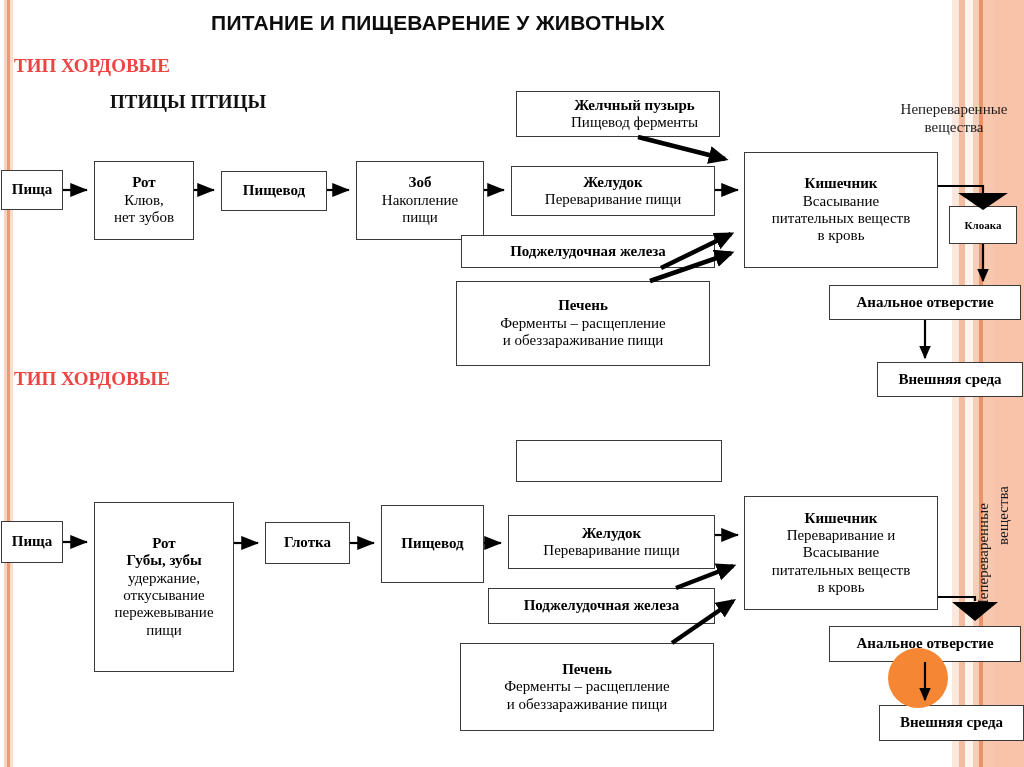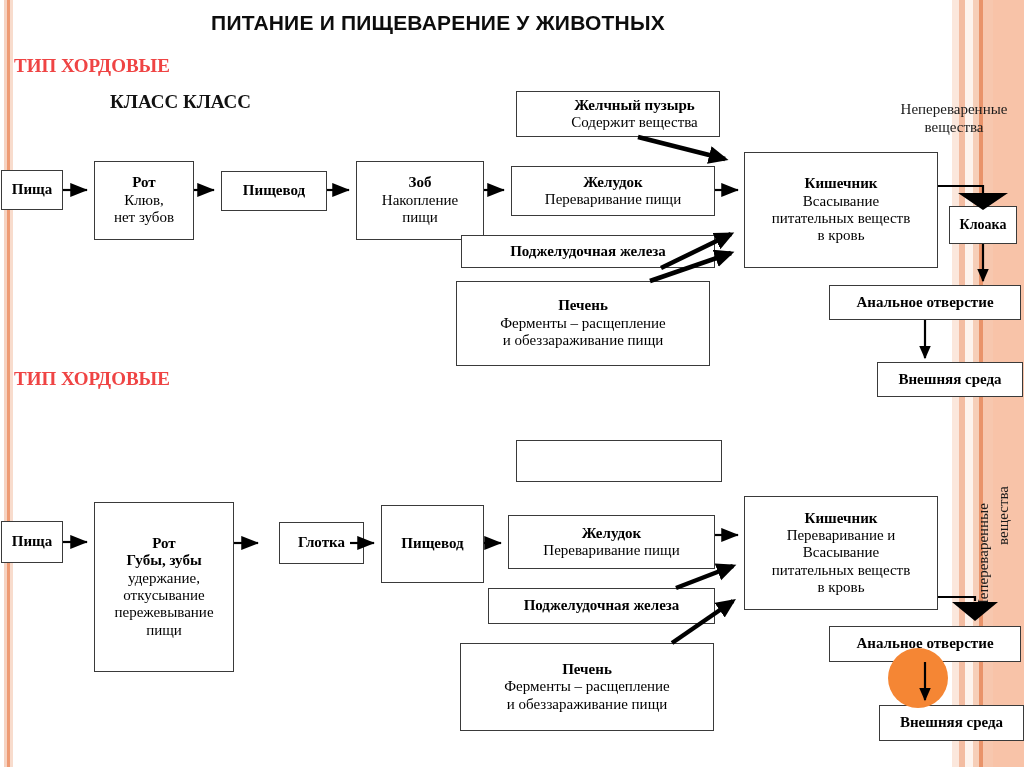--- a/index.html
+++ b/index.html
@@ -54,21 +54,21 @@
     flex-direction:column;
     align-items:center;
     justify-content:center;
     text-align:center;
     color:#000;
     line-height:1.16;
     padding:2px 3px;
   }
   .box .ttl{font-weight:bold;font-size:15px;}
   .box .sub{font-weight:normal;font-size:15px;}
-  .box.small .ttl{font-size:14px;}
+  .box.small .ttl{font-size:11px;}
   
   .freelabel{
     position:absolute;
     font-family:"Liberation Serif", serif;
     font-size:15px;
     color:#1a1a1a;
     text-align:center;
     line-height:1.2;
   }
   .vlabel{
@@ -99,21 +99,21 @@
   <div class="stripe" style="left:959px;width:6px;background:#F3BCA1;"></div>
   <div class="stripe" style="left:965px;width:8px;background:#FDF3ED;"></div>
   <div class="stripe" style="left:973px;width:6px;background:#F6CEB8;"></div>
   <div class="stripe" style="left:979px;width:4px;background:#E9936A;"></div>
   <div class="stripe" style="left:983px;width:10px;background:#F7C7AE;"></div>
   <div class="stripe" style="left:993px;width:31px;background:#F8C3A8;"></div>
 
   <div id="title">ПИТАНИЕ И ПИЩЕВАРЕНИЕ У ЖИВОТНЫХ</div>
 
   <div class="h-type" style="left:14px;top:55px;">ТИП ХОРДОВЫЕ</div>
-  <div class="h-class" style="left:110px;top:91px;">КЛАСС КЛАСС</div>
+  <div class="h-class" style="left:110px;top:91px;">ПТИЦЫ ПТИЦЫ</div>
 
   <div class="box" style="left:1px;top:170px;width:62px;height:40px;">
     <span class="ttl">Пища</span>
   </div>
 
   <div class="box" style="left:94px;top:161px;width:100px;height:79px;">
     <span class="ttl">Рот</span>
     <span class="sub ml">Клюв,<br>нет зубов</span>
   </div>
 
@@ -121,21 +121,21 @@
     <span class="ttl">Пищевод</span>
   </div>
 
   <div class="box" style="left:356px;top:161px;width:128px;height:79px;">
     <span class="ttl">Зоб</span>
     <span class="sub ml">Накопление<br>пищи</span>
   </div>
 
   <div class="box" style="left:516px;top:91px;width:204px;height:46px;padding-left:36px;">
     <span class="ttl">Желчный пузырь</span>
-    <span class="sub">Содержит вещества</span>
+    <span class="sub">Пищевод ферменты</span>
   </div>
 
   <div class="box" style="left:511px;top:166px;width:204px;height:50px;">
     <span class="ttl">Желудок</span>
     <span class="sub">Переваривание пищи</span>
   </div>
 
   <div class="box" style="left:461px;top:235px;width:254px;height:33px;">
     <span class="ttl">Поджелудочная железа</span>
   </div>
@@ -168,21 +168,21 @@
 
   <div class="box" style="left:1px;top:521px;width:62px;height:42px;">
     <span class="ttl">Пища</span>
   </div>
 
   <div class="box" style="left:94px;top:502px;width:140px;height:170px;">
     <span class="ttl ml">Рот<br>Губы, зубы</span>
     <span class="sub ml">удержание,<br>откусывание<br>пережевывание<br>пищи</span>
   </div>
 
-  <div class="box" style="left:265px;top:522px;width:85px;height:42px;margin-left:14px;">
+  <div class="box" style="left:265px;top:522px;width:85px;height:42px;">
     <span class="ttl">Глотка</span>
   </div>
 
   <div class="box" style="left:381px;top:505px;width:103px;height:78px;">
     <span class="ttl">Пищевод</span>
   </div>
 
   <div class="box" style="left:516px;top:440px;width:206px;height:42px;">
     <span class="ttl"></span>
   </div>

